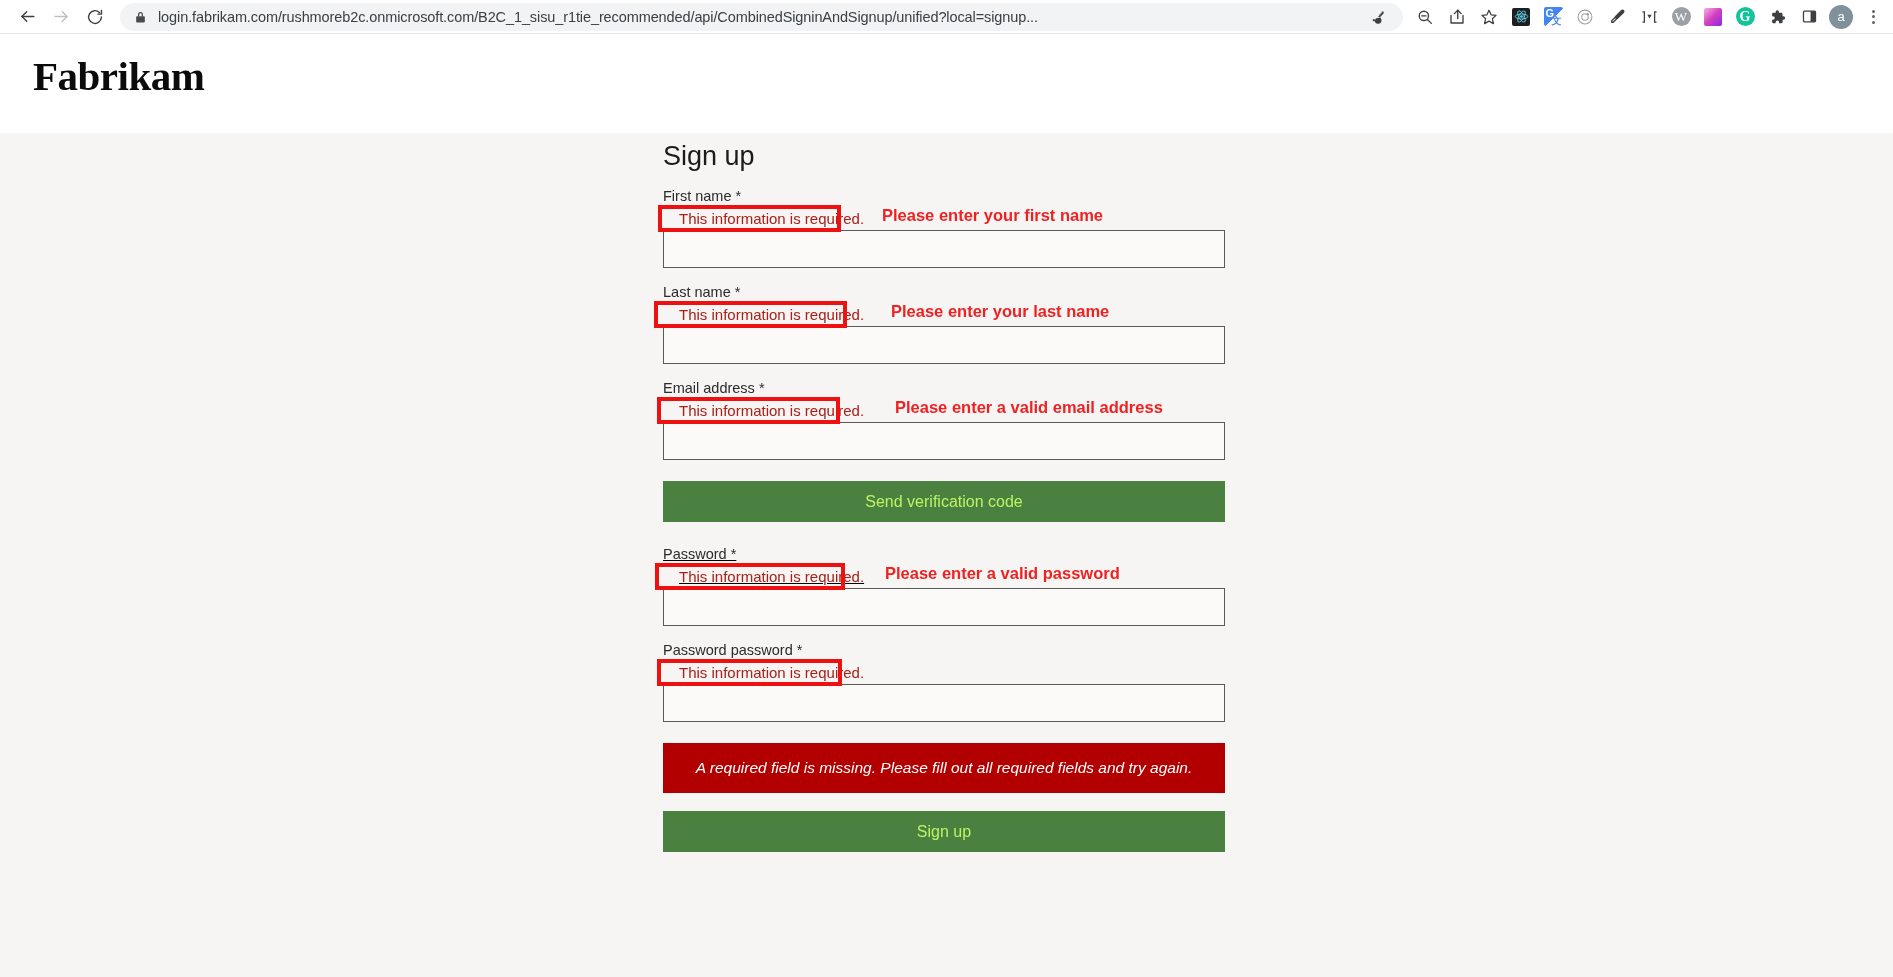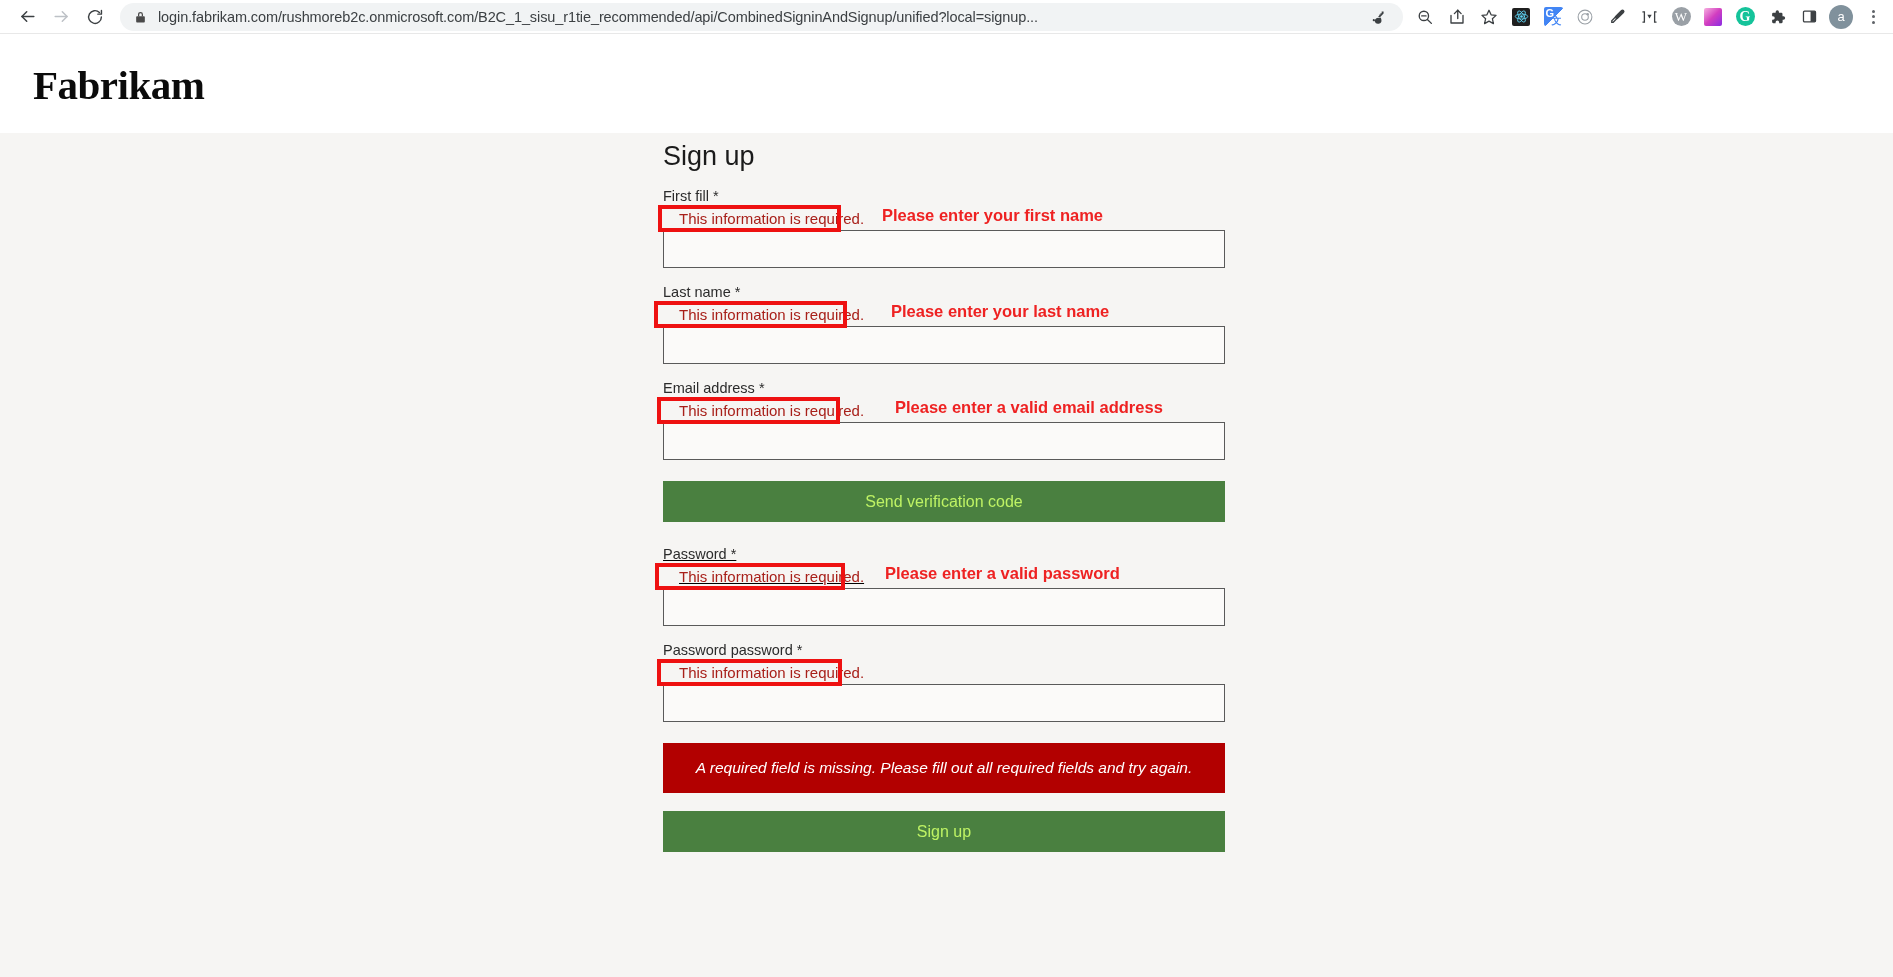--- a/index.html
+++ b/index.html
@@ -95,21 +95,21 @@
   .kebab { display:flex; flex-direction:column; gap:2.5px; align-items:center; }
   .kebab i { width: 3px; height: 3px; border-radius:50%; background:#5f6368; display:block; }
 
   
   #page-header {
     position: absolute; top: 35px; left: 0;
     width: 1893px; height: 98px;
     background: #ffffff;
   }
   #brand-logo {
-    position: absolute; left: 33px; top: 26px;
+    position: absolute; left: 33px; top: 17px;
     font-family: "Liberation Serif", serif;
     font-weight: bold;
     font-size: 41px;
     color: #0b0b0b;
     letter-spacing: -0.5px;
   }
   #page-body {
     position: absolute; top: 133px; left: 0;
     width: 1893px; height: 844px;
     background: #f6f5f3;
@@ -346,21 +346,21 @@
 <div id="page-header">
   <div id="brand-logo">Fabrikam</div>
 </div>
 
 <div id="page-body">
   <div id="signup-container">
 
     <h1 id="signup-heading">Sign up</h1>
 
     <div class="field-block">
-      <div class="field-label">First fill *</div>
+      <div class="field-label">First name *</div>
       <div class="field-error">This information is required.</div>
       <input class="field-input" type="text" value="" style="">
       <div class="anno-box" style="left:-5px; top:17px; width:183px; height:27px;"></div>
       <div class="anno-text" style="left:219px; top:18px;">Please enter your first name</div>
     </div>
 
     <div class="field-block">
       <div class="field-label">Last name *</div>
       <div class="field-error">This information is required.</div>
       <input class="field-input" type="text" value="" style="">

